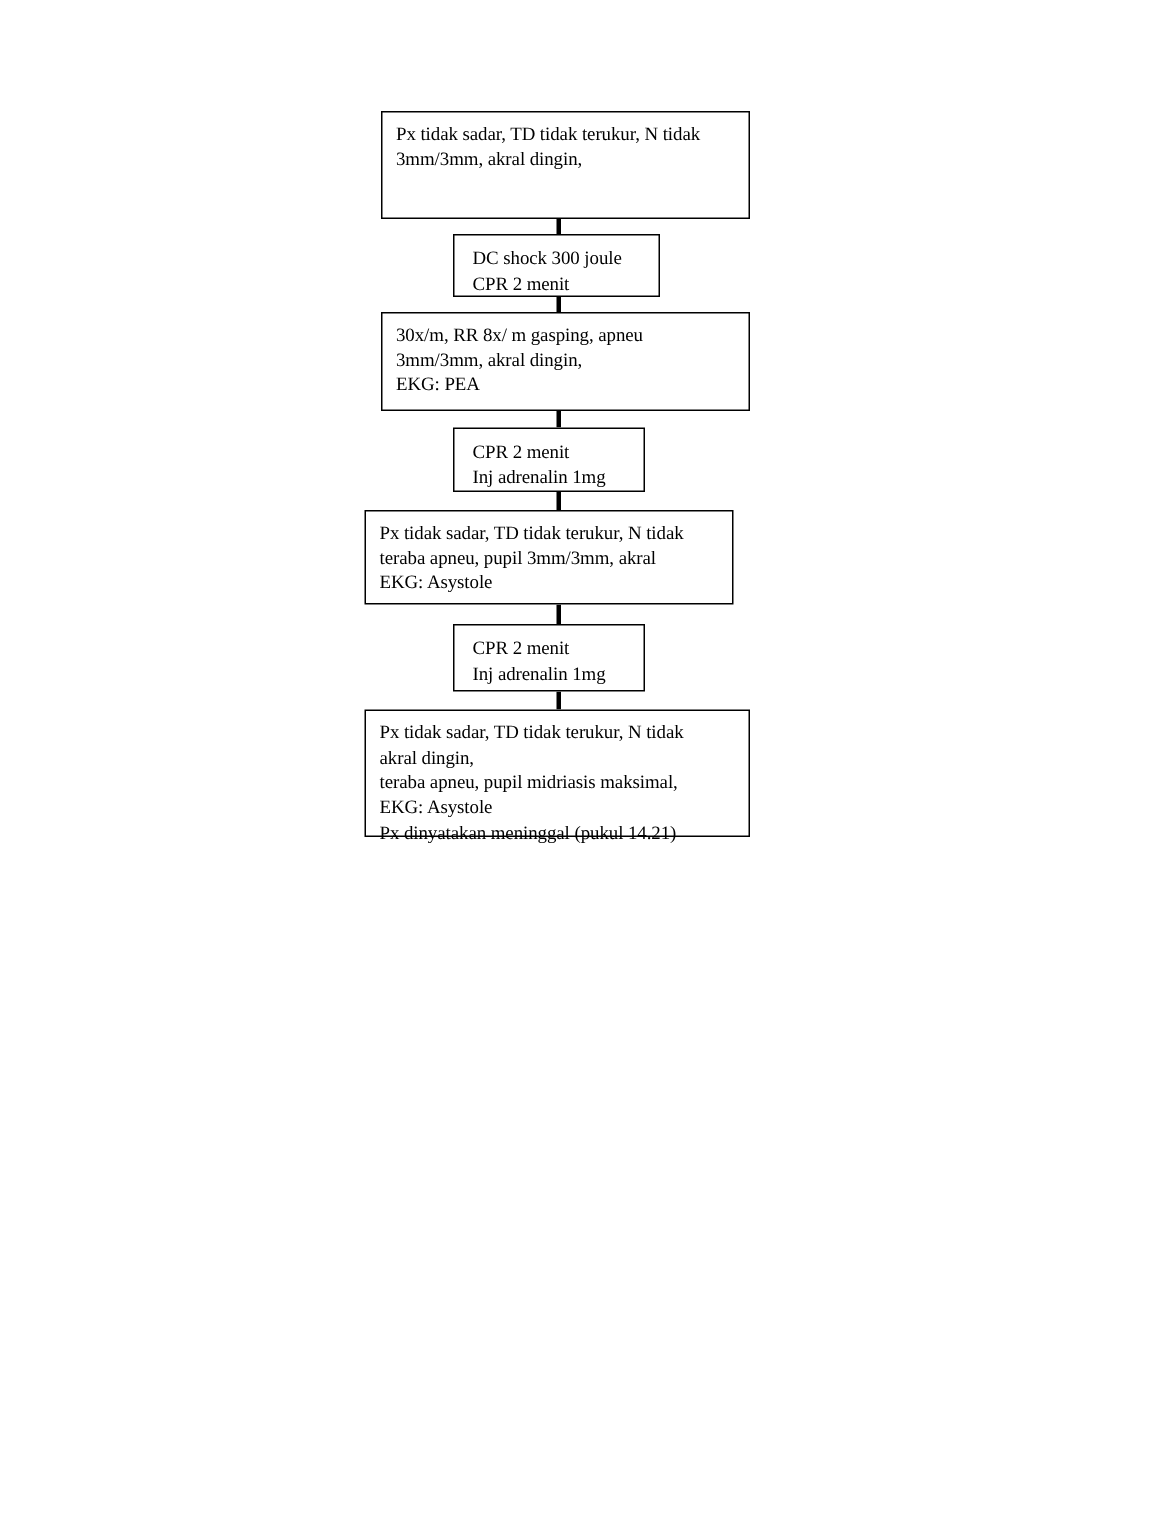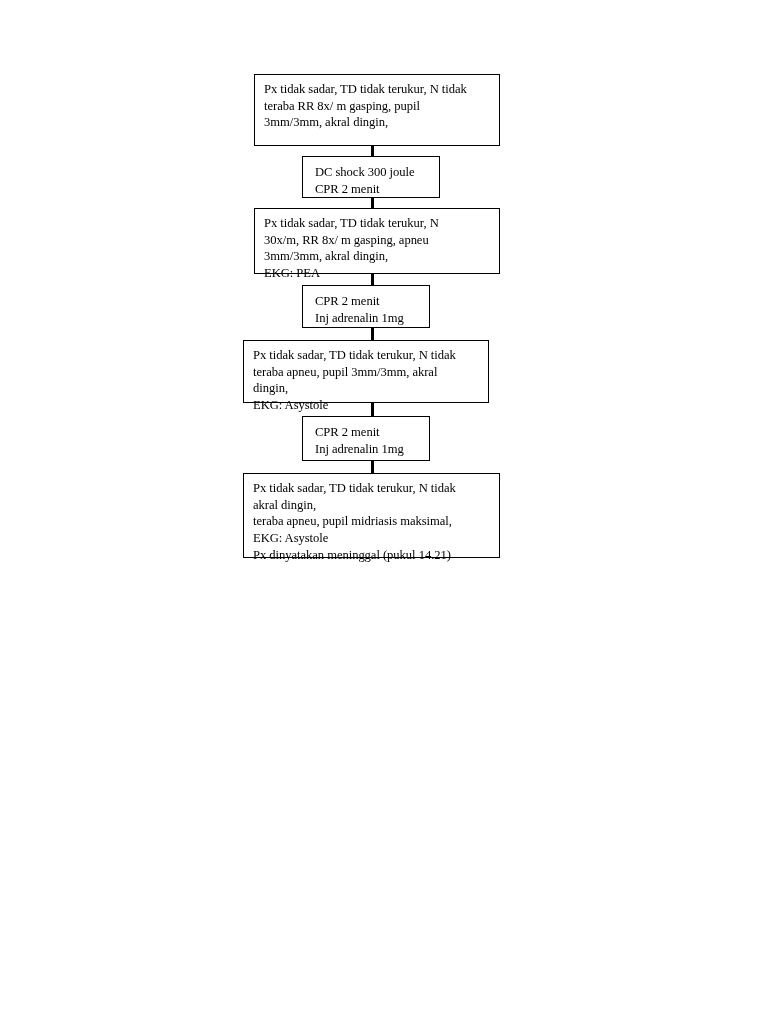--- a/index.html
+++ b/index.html
@@ -72,53 +72,50 @@
 
     <div class="connector" style="left:370.5px; top:328px; height:12px;"></div>
 
     <div class="connector" style="left:370.5px; top:403px; height:13px;"></div>
 
     <div class="connector" style="left:370.5px; top:461px; height:12px;"></div>
 
     <div class="node state" style="left:254px; top:74px; width:246px; height:72px;">
       <div class="lines">
         <span class="line">Px tidak sadar, TD tidak terukur, N tidak</span>
-        <span class="line">teraba RR 8x/ m gasping, pupil</span>
         <span class="line">3mm/3mm, akral dingin,</span>
       </div>
     </div>
 
     <div class="node action" style="left:302px; top:156px; width:138px; height:42px;">
       <div class="lines">
         <span class="line">DC shock 300 joule</span>
         <span class="line">CPR 2 menit</span>
       </div>
     </div>
 
     <div class="node state" style="left:254px; top:208px; width:246px; height:66px;">
       <div class="lines">
-        <span class="line">Px tidak sadar, TD tidak terukur, N</span>
         <span class="line">30x/m, RR 8x/ m gasping, apneu</span>
         <span class="line">3mm/3mm, akral dingin,</span>
         <span class="line">EKG:  PEA</span>
       </div>
     </div>
 
     <div class="node action" style="left:302px; top:285px; width:128px; height:43px;">
       <div class="lines">
         <span class="line">CPR 2 menit</span>
         <span class="line">Inj adrenalin 1mg</span>
       </div>
     </div>
 
     <div class="node state" style="left:243px; top:340px; width:246px; height:63px;">
       <div class="lines">
         <span class="line">Px tidak sadar, TD tidak terukur, N tidak</span>
         <span class="line">teraba apneu, pupil 3mm/3mm, akral</span>
-        <span class="line">dingin,</span>
         <span class="line">EKG: Asystole</span>
       </div>
     </div>
 
     <div class="node action" style="left:302px; top:416px; width:128px; height:45px;">
       <div class="lines">
         <span class="line">CPR 2 menit</span>
         <span class="line">Inj adrenalin 1mg</span>
       </div>
     </div>

